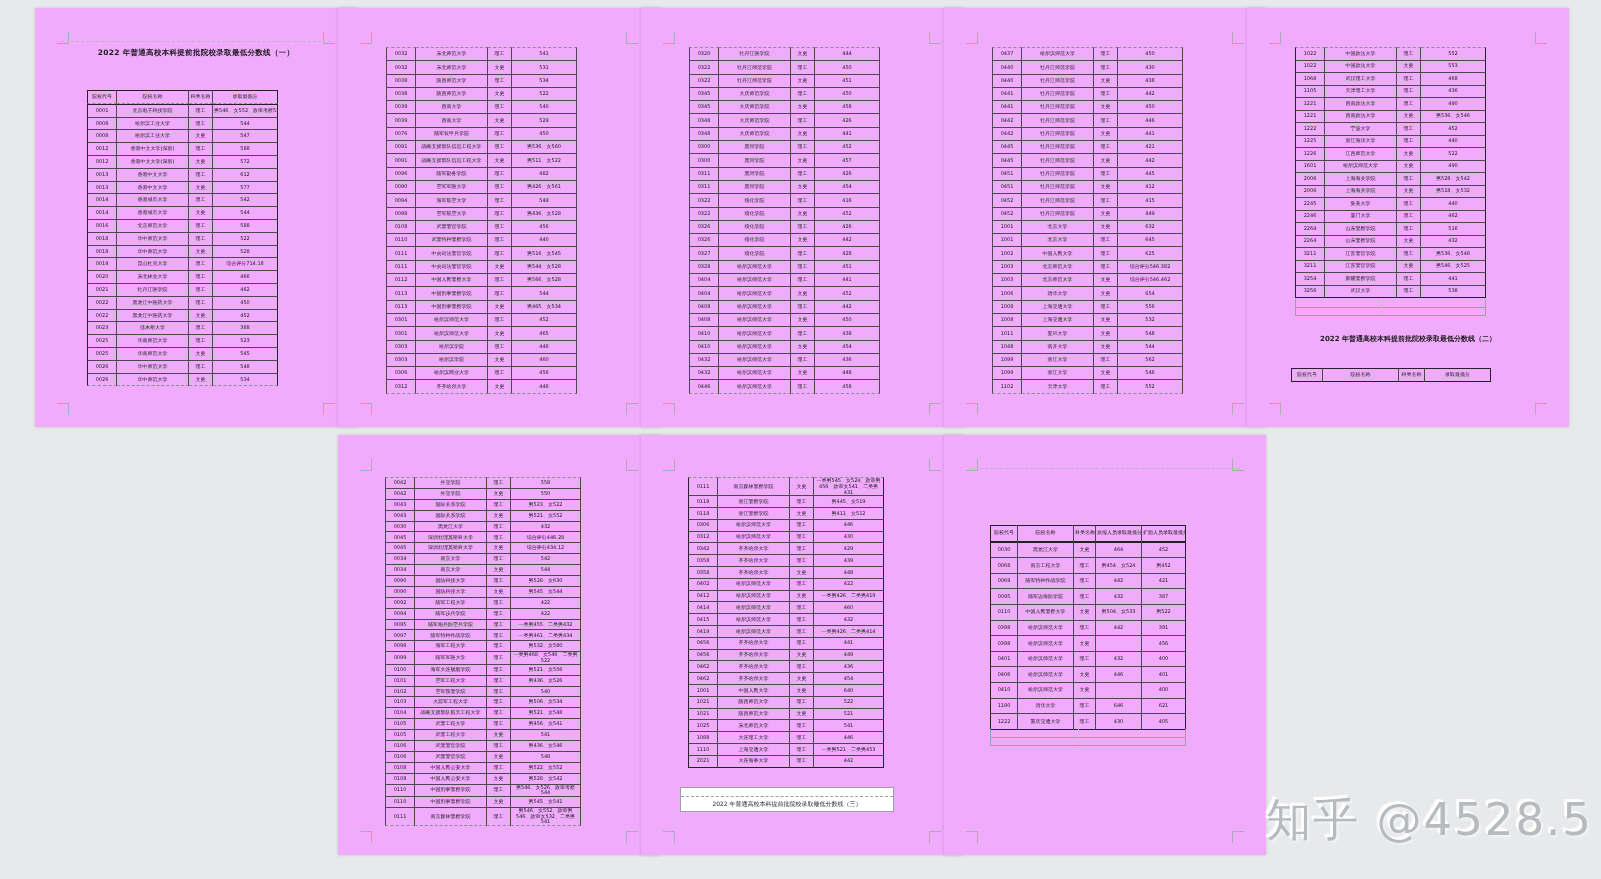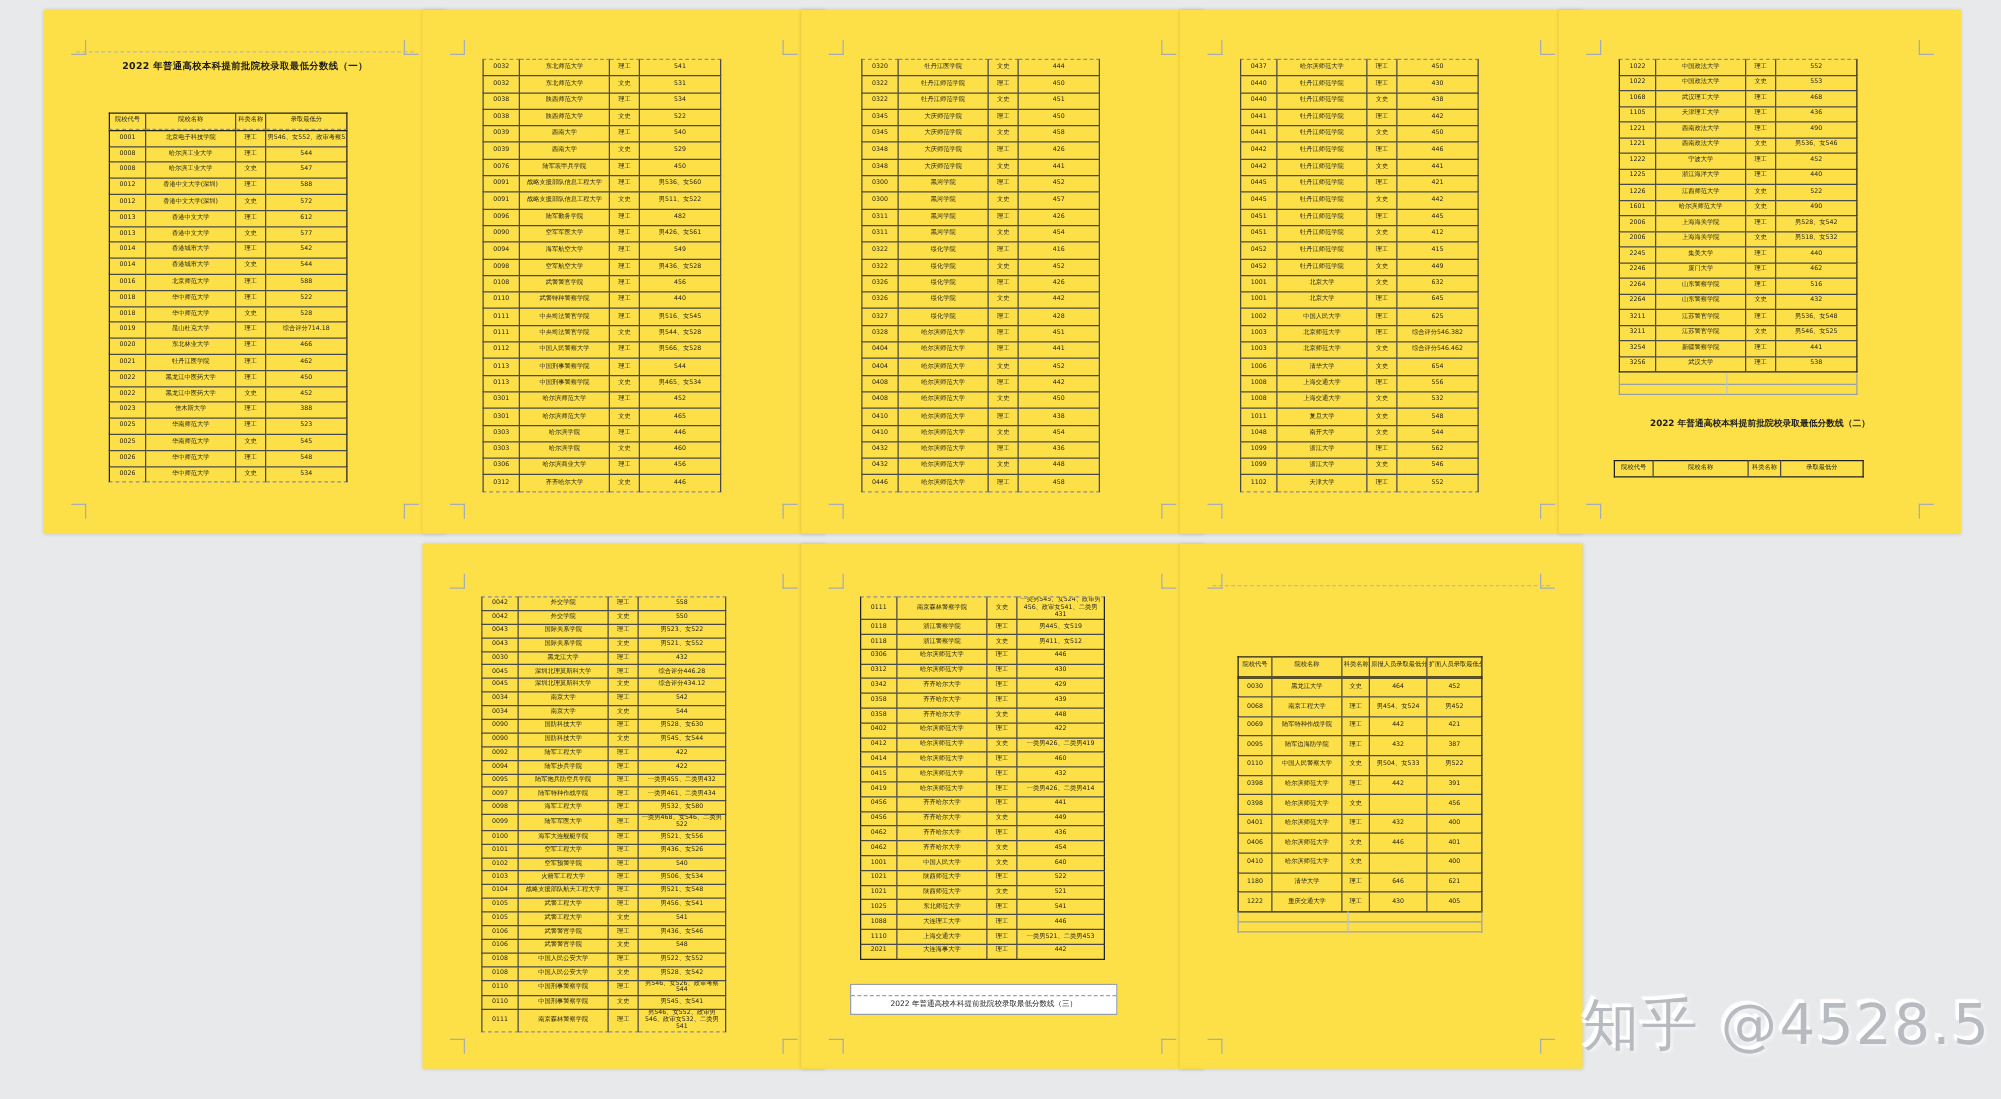--- a/index.html
+++ b/index.html
@@ -3,21 +3,21 @@
 <meta charset="utf-8">
 <style>
   html,body{margin:0;padding:0;}
   body{
     width:1601px;height:879px;position:relative;overflow:hidden;
     background:#e8e9eb;
     font-family:"DejaVu Sans","Liberation Sans",sans-serif;
     color:#1c1c1c;
   }
   .page{
-    position:absolute;width:322px;background:#fde047;
+    position:absolute;width:322px;background:#f0abfc;
     box-shadow:0 0 3px rgba(0,0,0,.16);
   }
   .row-top{top:8px;height:419px;}
   .row-bottom{top:435px;height:420px;}
 
   
   .mk{position:absolute;width:11px;height:11px;border:0 solid #a8adb3;}
   .mk.tl{left:22px;top:24px;border-bottom-width:1px;border-right-width:1px;}
   .mk.tr{right:22px;top:24px;border-bottom-width:1px;border-left-width:1px;}
   .mk.bl{left:22px;bottom:12px;border-top-width:1px;border-right-width:1px;}

